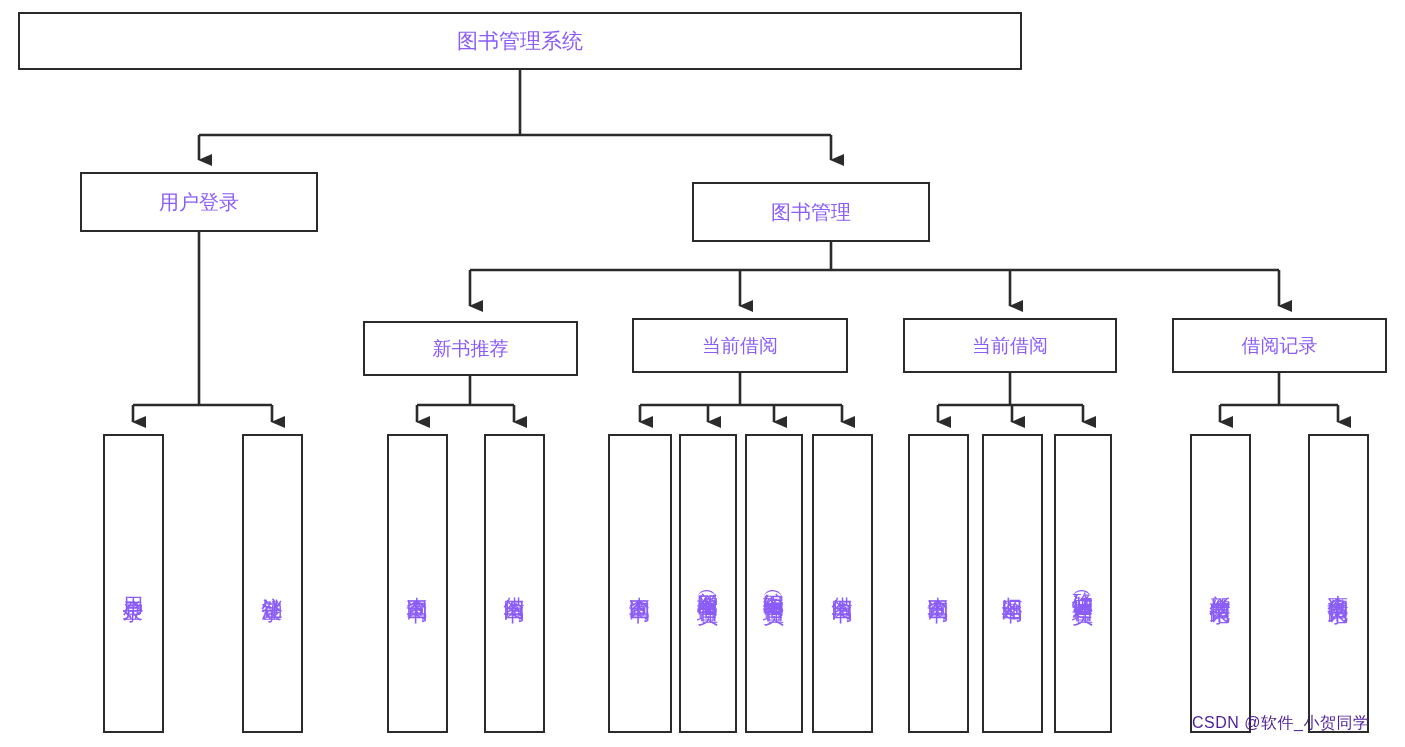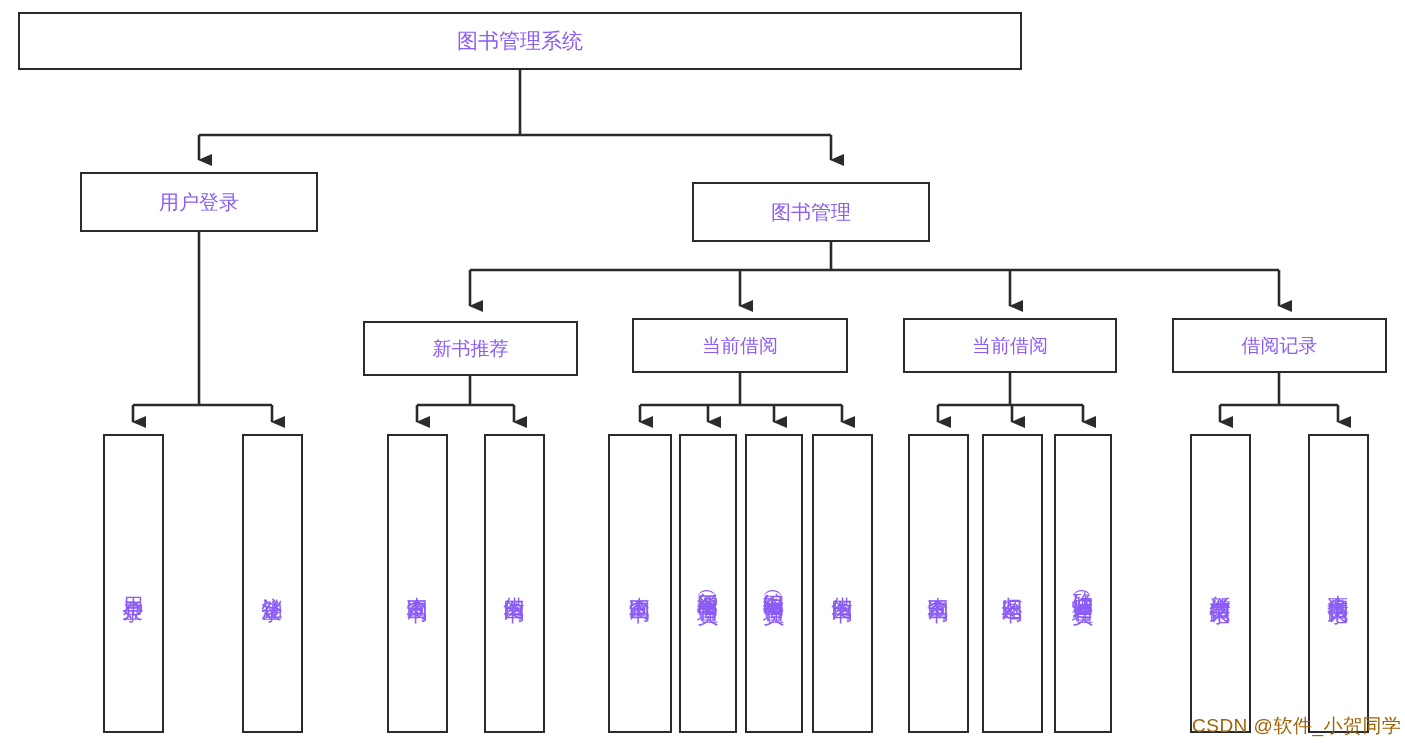--- a/index.html
+++ b/index.html
@@ -58,22 +58,22 @@
     text-orientation: upright;
     letter-spacing: 2px;
     line-height: 1.0;
     white-space: nowrap;
     max-height: 100%;
   }
   .watermark {
     position: absolute;
     left: 1192px;
     top: 713px;
-    font-size: 19px;
-    color: #a16207;
+    font-size: 16px;
+    color: #4c1d95;
     letter-spacing: 0.5px;
     white-space: nowrap;
     z-index: 5;
   }
 </style>
 </head>
 <body>
 
 <div id="canvas">
 

